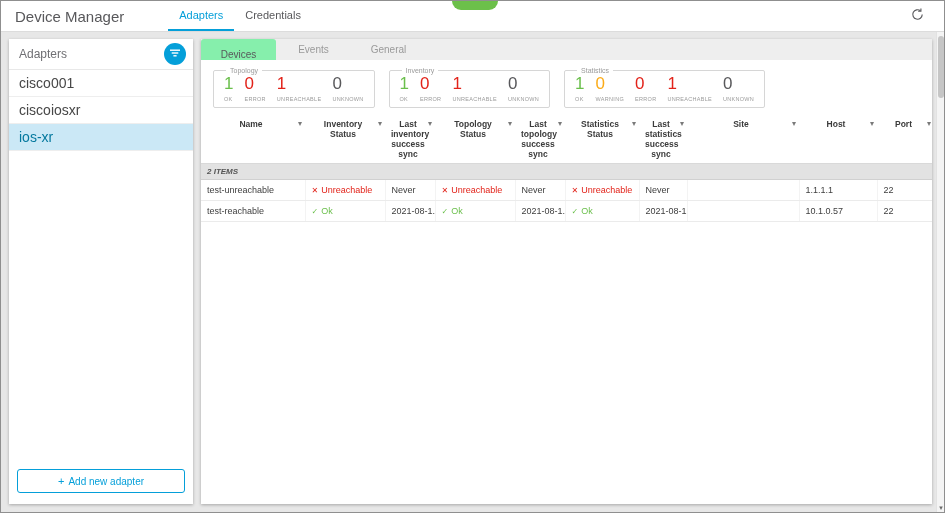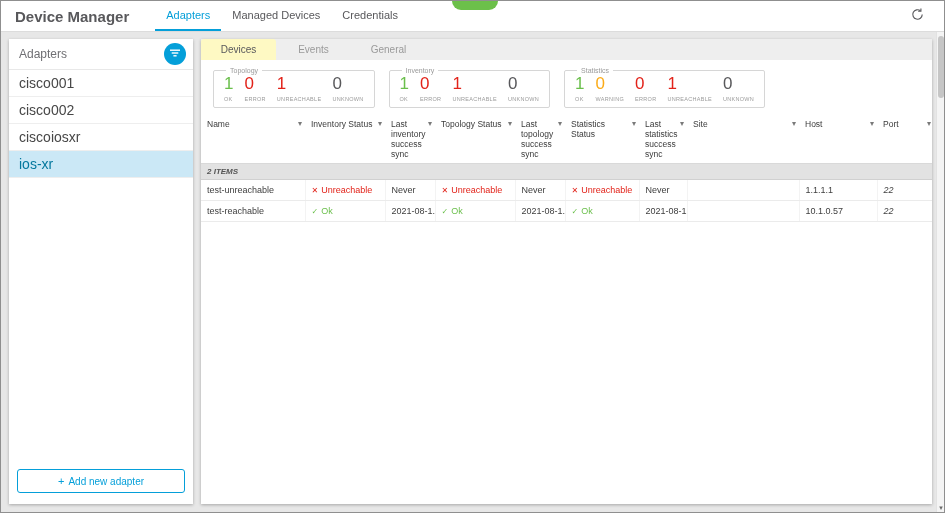--- a/index.html
+++ b/index.html
@@ -13,21 +13,21 @@
     border: 1px solid #8f8f8f;
     background: #e7e7e7;
     overflow: hidden;
   }
   
   .header {
     position: absolute; top: 0; left: 0; right: 0; height: 31px;
     background: #fff; border-bottom: 1px solid #dcdcdc;
     display: flex; align-items: center; padding: 0 14px;
   }
-  .page-title { font-size: 15px; color: #58585b; font-weight: 700; margin-right: 26px; }
+  .page-title { font-size: 15px; color: #58585b; font-weight: 400; margin-right: 44px; }
   .header-tabs { display: flex; height: 100%; }
   .header-tab {
     display: flex; align-items: center; padding: 0 11px;
     font-size: 11px; color: #58585b; cursor: pointer;
     border-bottom: 2px solid transparent;
   }
   .header-tab.active { color: #049fd9; border-bottom-color: #049fd9; }
   .refresh-btn { margin-left: auto; margin-right: 6px; cursor: pointer; display: flex; align-items: center; }
   .toast {
     position: absolute; left: 451px; top: 0; width: 46px; height: 9px;
@@ -63,68 +63,65 @@
   .main {
     position: absolute; left: 200px; top: 38px; right: 12px; bottom: 8px;
     background: #fff; box-shadow: 0 1px 3px rgba(0,0,0,.28);
     display: flex; flex-direction: column; overflow: hidden;
   }
   .main-tabs { height: 21px; flex: none; background: #eeeeee; display: flex; }
   .main-tab {
     width: 75px; display: flex; align-items: center; justify-content: center;
     font-size: 10px; color: #9a9a9a; cursor: pointer; border-radius: 3px 3px 0 0;
   }
-  .main-tab.active { background: #fef9c3; color: #58585b; }
+  .main-tab.active { background: #86efac; color: #58585b; align-items: flex-end; }
   .stats-row { display: flex; gap: 14px; padding: 7px 12px 6px 12px; flex: none; }
   .statcard { border: 1px solid #d6d6d6; border-radius: 2px; padding: 0 10px 5px 10px; }
   .statcard legend { font-size: 7px; color: #9b9b9b; padding: 0 4px; margin-left: 2px; }
   .stats { display: flex; gap: 11px; align-items: flex-start; margin-top: 1px; }
   .stat-value { font-size: 17px; font-weight: 400; line-height: 1.1; color: #58585b; }
   .stat-label { font-size: 5.5px; letter-spacing: .3px; color: #9b9b9b; margin-top: 2px; }
   
   .table-wrap { flex: 1; overflow: hidden; }
   table { width: 100%; border-collapse: collapse; table-layout: fixed; }
   th {
-    font-size: 8.5px; font-weight: normal; color: #3b3b3b; text-align: left;
+    font-size: 8.5px; font-weight: bold; color: #3b3b3b; text-align: center;
     vertical-align: top; padding: 5px 10px 4px 6px; height: 43px;
     border-bottom: 1px solid #d9d9d9; position: relative; cursor: pointer;
   }
   th .caret { position: absolute; right: 3px; top: 5px; font-size: 8px; color: #7a7a7a; cursor: pointer; }
   .count-row td {
     background: #e2e2e2; font-size: 8px; font-weight: bold; color: #555;
     padding: 3px 6px; border-bottom: 1px solid #d0d0d0; font-style: italic;
   }
   td.cell {
     font-size: 9px; color: #404040; padding: 5px 6px;
     border-bottom: 1px solid #ebebeb; border-right: 1px solid #f3f3f3;
     white-space: nowrap; overflow: hidden;
   }
-  td.cell:last-child { border-right: none; font-style: italic; }
+  td.cell:last-child { border-right: none; }
   .sicon { font-size: 8px; margin-right: 3px; }
   
   .scrollbar {
     position: absolute; top: 31px; right: 0; bottom: 0; width: 8px;
     background: #f4f4f4; border-left: 1px solid #e2e2e2;
   }
   .scroll-thumb { position: absolute; top: 4px; left: 1px; width: 6px; height: 62px; background: #c6c6c6; border-radius: 3px; }
   .scroll-arrow { position: absolute; bottom: 0; left: 0; width: 8px; text-align: center; font-size: 7px; color: #6b6b6b; }
 </style>
 </head>
 <body>
 
 <div class="page">
 
   <div class="header">
     <div class="page-title">Device Manager</div>
     <div class="header-tabs">
       <div class="header-tab active">
           <span>Adapters</span>
-        </div>
-      <div class="header-tab">
-          <span>Managed Devices</span>
         </div>
       <div class="header-tab">
           <span>Credentials</span>
         </div>
     </div>
     <div class="refresh-btn">
       <span>
         <svg width="13" height="13" viewBox="0 0 16 16">
           <path d="M13.8 8a5.8 5.8 0 1 1-2.1-4.5" fill="none" stroke="#58585b" stroke-width="1.4"></path>
           <path d="M12.2 0.6 v3.4 h-3.4" fill="none" stroke="#58585b" stroke-width="1.4"></path>
@@ -142,21 +139,20 @@
         <span>
           <svg width="12" height="10" viewBox="0 0 12 10">
             <rect x="1" y="1.5" width="10" height="1.4" fill="#fff"></rect>
             <rect x="2.7" y="4.3" width="6.6" height="1.4" fill="#fff"></rect>
             <rect x="4.4" y="7.1" width="3.2" height="1.4" fill="#fff"></rect>
           </svg>
         </span>
       </span>
     </div>
     <div class="adapter-item">cisco001</div>
-    <div class="adapter-item">cisco002</div>
     <div class="adapter-item">ciscoiosxr</div>
     <div class="adapter-item selected">ios-xr</div>
     <div class="add-adapter-btn">
       <span class="plus">+</span><span>Add new adapter</span>
     </div>
   </div>
 
   <div class="main">
 
     <div class="main-tabs">

